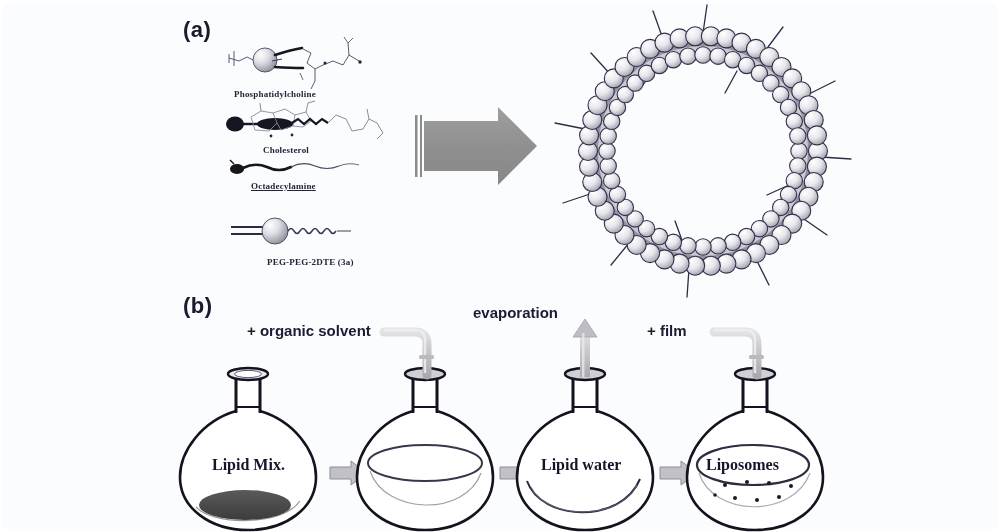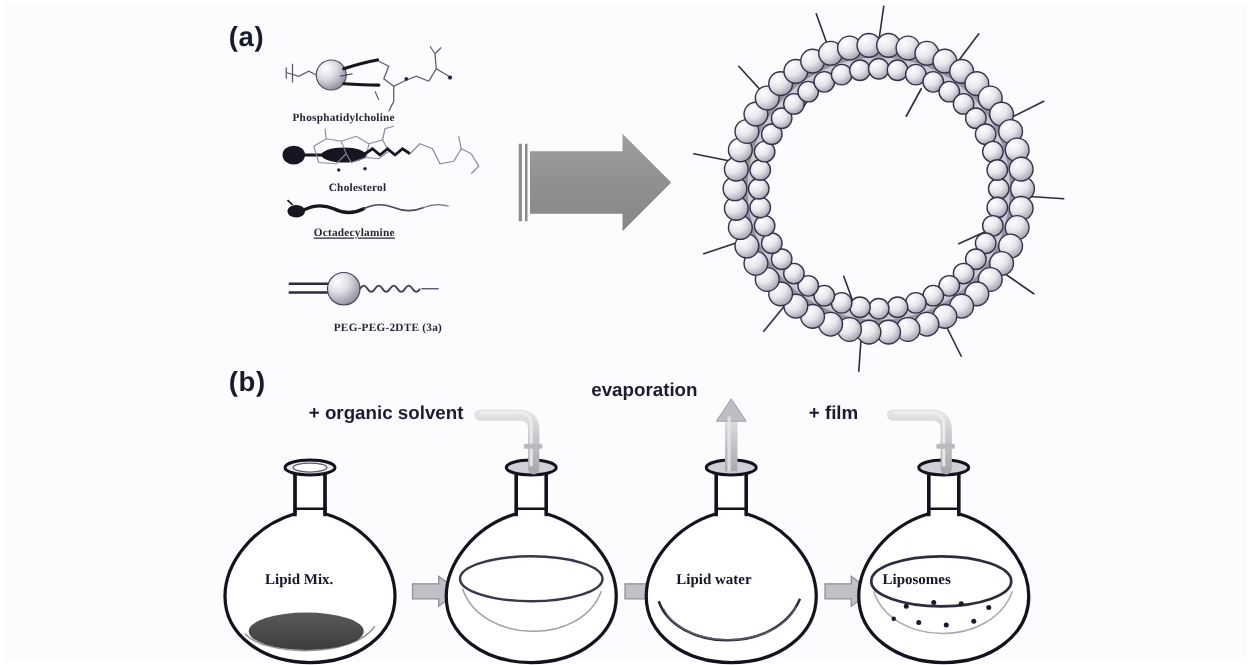--- a/index.html
+++ b/index.html
@@ -55,21 +55,21 @@
     filter:blur(0.2px);
   }
   .cap-solvent{left:244px;top:319px;}
   .cap-evap{left:470px;top:301px;}
   .cap-water{left:644px;top:319px;}
 
   .flask-text{
     position:absolute;
     font-family:"Liberation Serif",serif;
     font-weight:bold;
-    font-size:12px;
+    font-size:16px;
     color:#17142b;
     white-space:nowrap;
     filter:blur(0.2px);
   }
   .txt-lipidmix{left:209px;top:453px;}
   .txt-lipidfilm{left:538px;top:453px;}
   .txt-liposomes{left:703px;top:453px;}
 
   svg{position:absolute;left:0;top:0;overflow:visible;}
   .sv{shape-rendering:geometricPrecision;}

